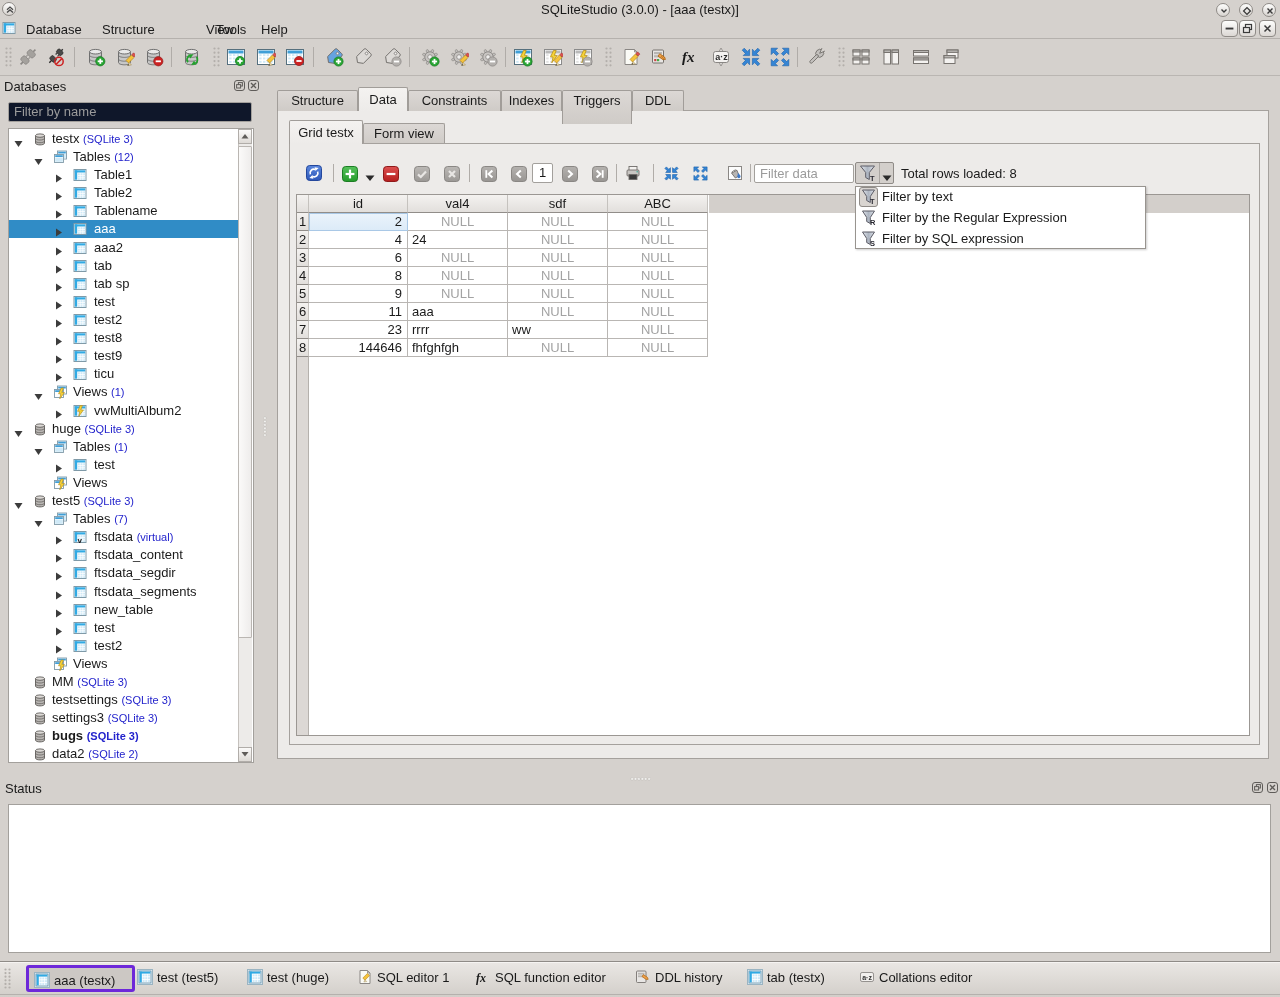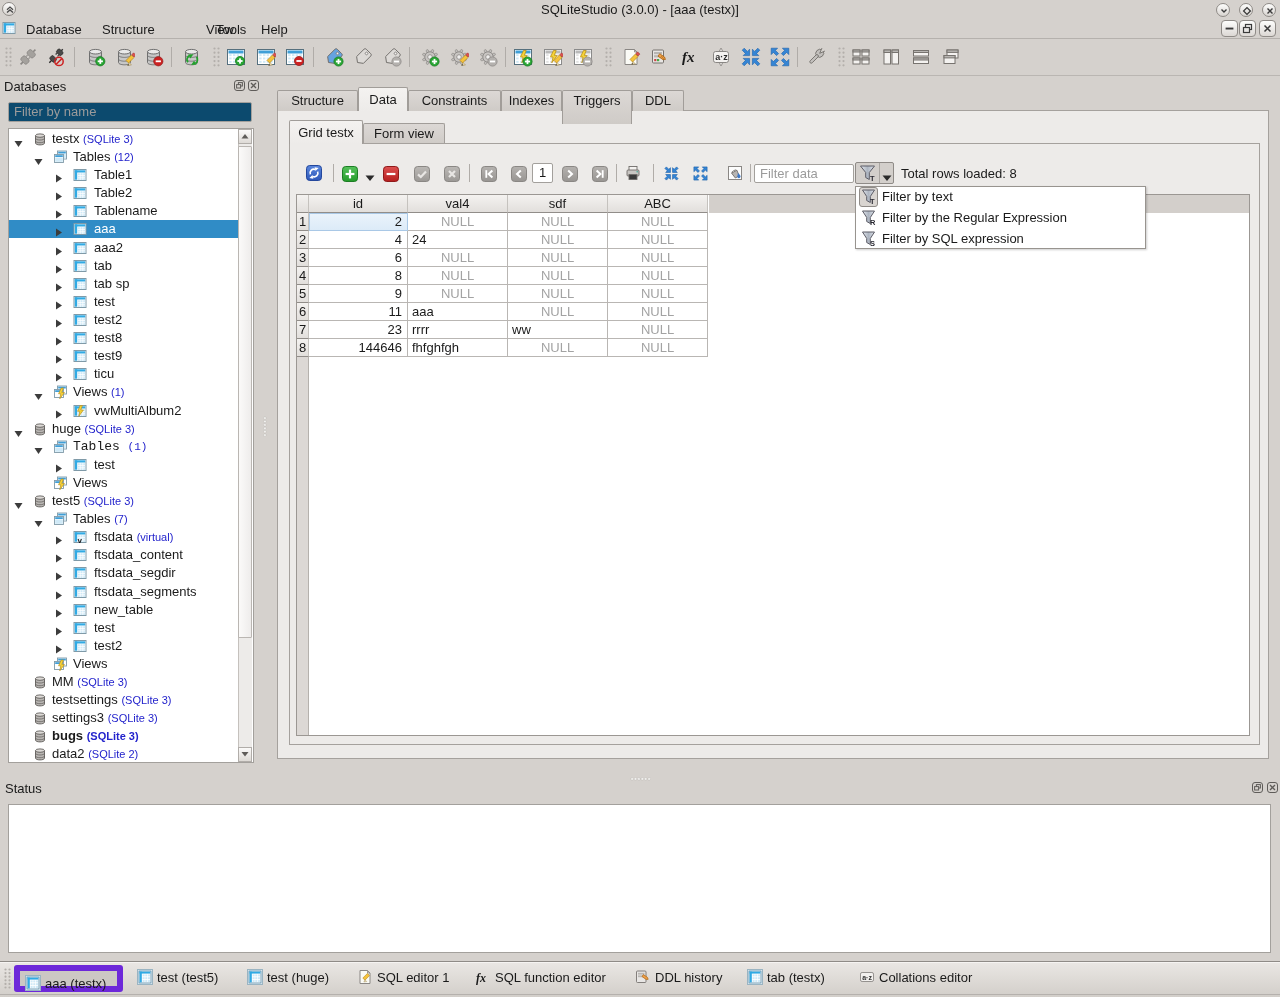--- a/index.html
+++ b/index.html
@@ -501,21 +501,21 @@
 <div class="dock-title" style="left:4px;top:79px;">Databases</div>
 <div class="abs" style="left:234px;top:79px;"><svg width="11" height="11" viewBox="0 0 11 11" style="">
       <rect x="0.5" y="0.5" width="10" height="10" rx="2.5" fill="none" stroke="#5f5c59" stroke-width="1"></rect>
       <rect x="4.4" y="2.6" width="4" height="3.4" fill="none" stroke="#5f5c59" stroke-width="1"></rect>
       <rect x="2.6" y="4.6" width="4" height="3.4" fill="#d5d1cd" stroke="#5f5c59" stroke-width="1"></rect>
     </svg></div>
 <div class="abs" style="left:248px;top:79px;"><svg width="11" height="11" viewBox="0 0 11 11" style="">
       <rect x="0.5" y="0.5" width="10" height="10" rx="2.5" fill="none" stroke="#5f5c59" stroke-width="1"></rect>
       <path d="M3 3 L8 8 M8 3 L3 8" stroke="#5f5c59" stroke-width="1.3"></path>
     </svg></div>
-<div class="abs" style="left:8px;top:102px;width:244px;height:20px;background:#0c4a6e;border:1px solid #a3a09c;border-radius:2px;color:#9b9b9b;line-height:18px;padding-left:5px;">Filter by name</div>
+<div class="abs" style="left:8px;top:102px;width:244px;height:20px;background:#0f172a;border:1px solid #a3a09c;border-radius:2px;color:#9b9b9b;line-height:18px;padding-left:5px;">Filter by name</div>
 <div class="abs" style="left:8px;top:128px;width:246px;height:635px;background:#fff;border:1px solid #a3a09c;"></div>
 <div class="abs" style="left:238px;top:129px;width:14px;height:633px;background:#edebe9;border-left:1px solid #c5c1bd;"></div>
 <div class="abs" style="left:238px;top:129px;width:14px;height:15px;background:linear-gradient(#fbfaf9,#dedad6);border:1px solid #b1ada9;"><svg width="12" height="13" viewBox="0 0 12 13" style="">
       <polygon points="6,4 9.5,8.5 2.5,8.5" fill="#5f5c59"></polygon>
     </svg></div>
 <div class="abs" style="left:238px;top:747px;width:14px;height:15px;background:linear-gradient(#fbfaf9,#dedad6);border:1px solid #b1ada9;"><svg width="12" height="13" viewBox="0 0 12 13" style="">
       <polygon points="6,8.5 9.5,4 2.5,4" fill="#5f5c59"></polygon>
     </svg></div>
 <div class="abs" style="left:238px;top:146px;width:14px;height:492px;background:linear-gradient(90deg,#fbfaf9,#eeeceb);border:1px solid #bab6b2;border-radius:1px;"></div>
 <div class="treerow" style="left:9px;top:130px;width:229px;">
@@ -823,21 +823,21 @@
         <polygon points="0.5,2 8.5,2 4.5,8" fill="#3c3c3c"></polygon>
       </svg></span>
     <span class="abs" style="left:24px;top:2px;"><svg width="14" height="14" viewBox="0 0 14 14" style="">
         <path d="M2.5 3.5 v7.6 c0 1.1 2 1.8 4.5 1.8 s4.5 -0.7 4.5 -1.8 v-7.6" fill="#b9b6b3" stroke="#5f5c59" stroke-width="0.9"></path>
         <ellipse cx="7" cy="3.6" rx="4.5" ry="1.7" fill="#dddad7" stroke="#5f5c59" stroke-width="0.9"></ellipse>
         <path d="M2.5 6.3 c0 1 2 1.7 4.5 1.7 s4.5 -0.7 4.5 -1.7" fill="none" stroke="#5f5c59" stroke-width="0.7"></path>
         <path d="M2.5 9 c0 1 2 1.7 4.5 1.7 s4.5 -0.7 4.5 -1.7" fill="none" stroke="#5f5c59" stroke-width="0.7"></path>
       </svg></span>
     <span class="abs" style="left:43px;top:0;">huge <span class="blue">(SQLite 3)</span></span>
   </div>
-<div class="treerow" style="left:9px;top:438px;width:229px;font-family:Liberation Mono, monospace;">
+<div class="treerow" style="left:9px;top:438px;width:229px;">
     <span class="abs" style="left:25px;top:5px;"><svg width="9" height="9" viewBox="0 0 9 9" style="">
         <polygon points="0.5,2 8.5,2 4.5,8" fill="#3c3c3c"></polygon>
       </svg></span>
     <span class="abs" style="left:44px;top:2px;"><svg width="14" height="14" viewBox="0 0 14 14" style="">
         <rect x="4.5" y="1" width="9" height="8" fill="#fff" stroke="#7f9aa8" stroke-width="0.9"></rect>
         <rect x="5.2" y="1.7" width="7.6" height="1.8" fill="#3f9fd8"></rect>
         <rect x="5.2" y="4" width="7.6" height="4.3" fill="#cfe9f7"></rect>
         <rect x="1.5" y="4.5" width="9" height="8" fill="#fff" stroke="#7f9aa8" stroke-width="0.9"></rect>
         <rect x="2.2" y="5.2" width="7.6" height="1.8" fill="#3f9fd8"></rect>
         <rect x="2.2" y="7.5" width="7.6" height="4.3" fill="#cfe9f7"></rect>
@@ -1400,21 +1400,21 @@
       <circle cx="5.5" cy="5.1" r="1.1" fill="#b3afab"></circle>
       <circle cx="1.5" cy="8.7" r="1.1" fill="#b3afab"></circle>
       <circle cx="5.5" cy="8.7" r="1.1" fill="#b3afab"></circle>
       <circle cx="1.5" cy="12.3" r="1.1" fill="#b3afab"></circle>
       <circle cx="5.5" cy="12.3" r="1.1" fill="#b3afab"></circle>
       <circle cx="1.5" cy="15.9" r="1.1" fill="#b3afab"></circle>
       <circle cx="5.5" cy="15.9" r="1.1" fill="#b3afab"></circle>
       <circle cx="1.5" cy="19.5" r="1.1" fill="#b3afab"></circle>
       <circle cx="5.5" cy="19.5" r="1.1" fill="#b3afab"></circle>
     </svg></div>
-<div class="tbbtn" style="left:14px;width:109px;padding-left:5px;border:6px solid #6d28d9;background:#ccc8c4;"><svg width="16" height="16" viewBox="0 0 16 16" style="">
+<div class="tbbtn" style="left:26px;width:109px;padding-left:5px;border:3px solid #6d28d9;background:#ccc8c4;"><svg width="16" height="16" viewBox="0 0 16 16" style="">
       <rect x="0.5" y="0.5" width="15" height="15" fill="#eef6fb" stroke="#9ab4c2" stroke-width="1"></rect>
       <rect x="2" y="2" width="12" height="12" fill="#fff" stroke="#5f90ab" stroke-width="0.9"></rect>
       <rect x="2.6" y="2.6" width="10.8" height="2" fill="#30aae4"></rect>
       <rect x="2.6" y="2.6" width="2.2" height="10.8" fill="#30aae4"></rect>
       <rect x="5.6" y="5.4" width="2" height="2" fill="#cfe9f7"></rect>
       <rect x="8.3" y="5.4" width="2" height="2" fill="#cfe9f7"></rect>
       <rect x="11.0" y="5.4" width="2" height="2" fill="#cfe9f7"></rect>
       <rect x="5.6" y="8.2" width="2" height="2" fill="#cfe9f7"></rect>
       <rect x="8.3" y="8.2" width="2" height="2" fill="#cfe9f7"></rect>
       <rect x="11.0" y="8.2" width="2" height="2" fill="#cfe9f7"></rect>

